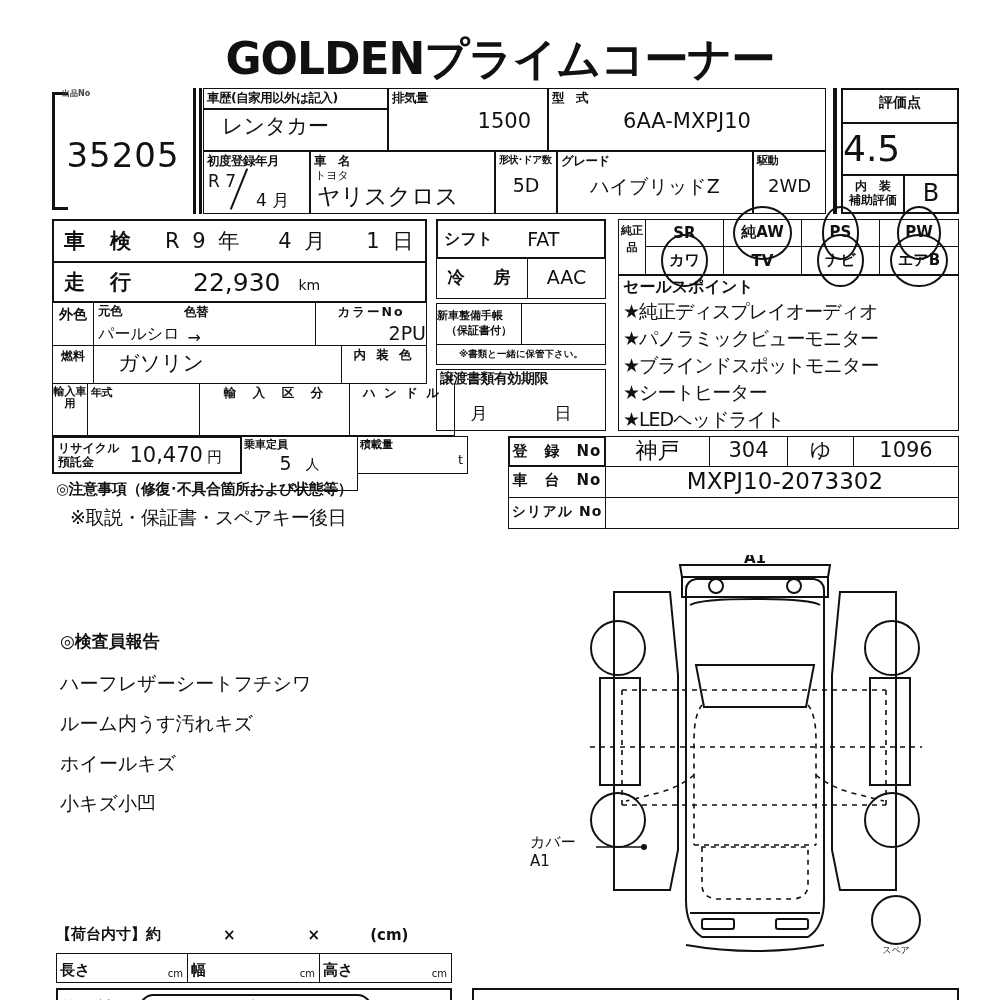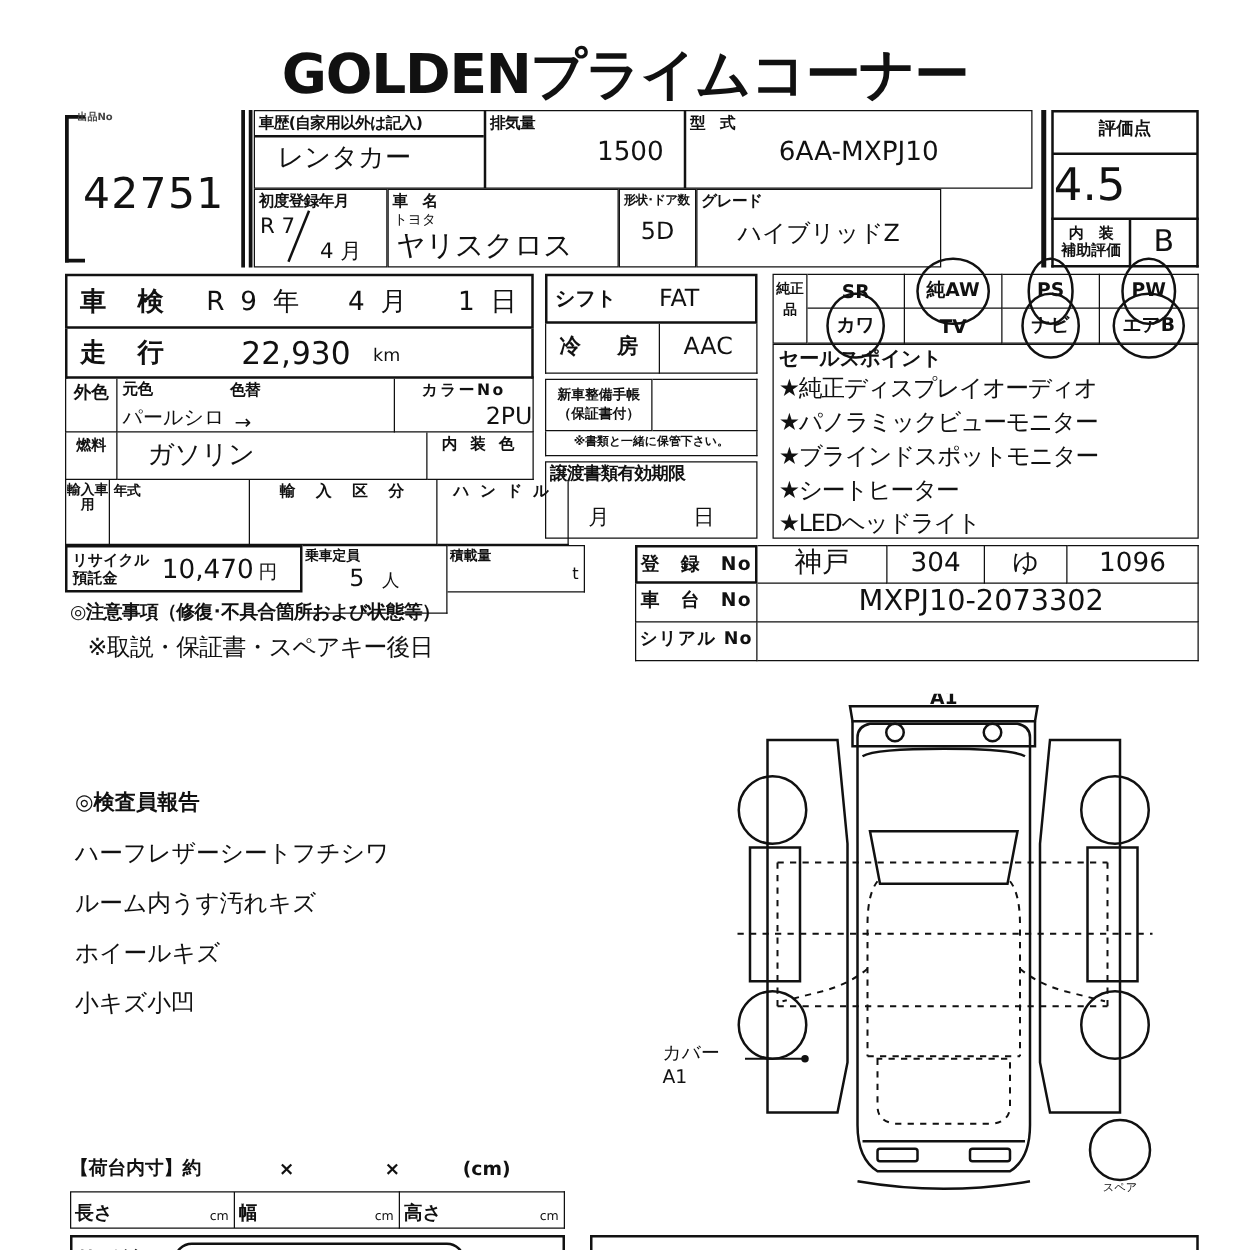--- a/index.html
+++ b/index.html
@@ -37,21 +37,21 @@
 </style>
 </head>
 <body>
 
 <div class="sheet">
 
   <div class="abs" id="title">GOLDENプライムコーナー</div>
 
   <div class="abs" id="lotbr"></div>
   <div class="abs" id="lotcap">出品No</div>
-  <div class="abs" id="lotno">42751</div>
+  <div class="abs" id="lotno">35205</div>
   <div class="abs" id="dv1"></div>
   <div class="abs" id="dv2"></div>
 
   <div class="cellbox" style="left:203px;top:88px;width:185px;height:63px;">
     <div class="hdr wavy" style="border-bottom:2px solid #111;">車歴(自家用以外は記入)</div>
     <div class="midval" style="padding-left:18px;padding-top:2px;">レンタカー</div>
   </div>
 
   <div class="cellbox" style="left:388px;top:88px;width:160px;height:63px;">
     <div class="hdr">排気量</div>
@@ -81,20 +81,24 @@
   <div class="cellbox" style="left:495px;top:151px;width:62px;height:63px;">
     <div class="hdr" style="font-size:10px;">形状･ドア数</div>
     <div style="text-align:center;font-size:19px;padding-top:6px;">5D</div>
   </div>
 
   <div class="cellbox" style="left:557px;top:151px;width:196px;height:63px;">
     <div class="hdr">グレード</div>
     <div style="text-align:center;font-size:19px;padding-top:3px;">ハイブリッドZ</div>
   </div>
 
+  <div class="cellbox" style="left:753px;top:151px;width:73px;height:63px;">
+    <div class="hdr" style="font-size:11px;">駆動</div>
+    <div style="text-align:center;font-size:18px;padding-top:6px;">2WD</div>
+  </div>
 
   <div class="abs" style="left:833px;top:88px;width:4px;height:126px;background:#111;"></div>
   <div class="cellbox" style="left:841px;top:88px;width:118px;height:36px;border-width:2px;">
     <div style="text-align:center;font-size:14px;font-weight:bold;padding-top:4px;">評価点</div>
   </div>
   <div class="cellbox" style="left:841px;top:124px;width:118px;height:52px;border-width:2px;border-top:none;">
     <div style="text-align:left;font-size:36px;line-height:50px;">4.5</div>
   </div>
   <div class="cellbox" style="left:841px;top:176px;width:64px;height:38px;border-width:2px;border-top:none;">
     <div style="text-align:center;font-size:12px;font-weight:bold;line-height:14px;padding-top:3px;">内　装</div>
@@ -203,21 +207,21 @@
     </div>
   </div>
   <div class="cellbox" style="left:436px;top:259px;width:92px;height:40px;border-width:1.5px;border-top:none;">
     <div style="font-size:17px;font-weight:bold;text-align:center;line-height:36px;letter-spacing:6px;">冷　房</div>
   </div>
   <div class="cellbox" style="left:528px;top:259px;width:78px;height:40px;border-width:1.5px;border-top:none;border-left:none;">
     <div style="font-size:19px;text-align:center;line-height:36px;">AAC</div>
   </div>
 
   <div class="cellbox" style="left:436px;top:303px;width:86px;height:42px;border-width:1.5px;">
-    <div style="font-size:11px;font-weight:bold;text-align:center;line-height:15px;padding-top:4px;">新車整備手帳</div>
+    <div style="font-size:11px;font-weight:bold;line-height:15px;padding-top:4px;">新車整備手帳</div>
     <div style="font-size:11px;font-weight:bold;text-align:center;line-height:15px;">（保証書付）</div>
   </div>
   <div class="cellbox" style="left:522px;top:303px;width:84px;height:42px;border-width:1.5px;border-left:none;">
     <div style="font-size:15px;text-align:center;line-height:38px;"></div>
   </div>
   <div class="cellbox" style="left:436px;top:345px;width:170px;height:20px;border-width:1.5px;border-top:none;">
     <div style="font-size:9.5px;font-weight:bold;text-align:center;line-height:17px;">※書類と一緒に保管下さい。</div>
   </div>
 
   <div class="cellbox" style="left:436px;top:369px;width:170px;height:62px;border-width:1.5px;">

